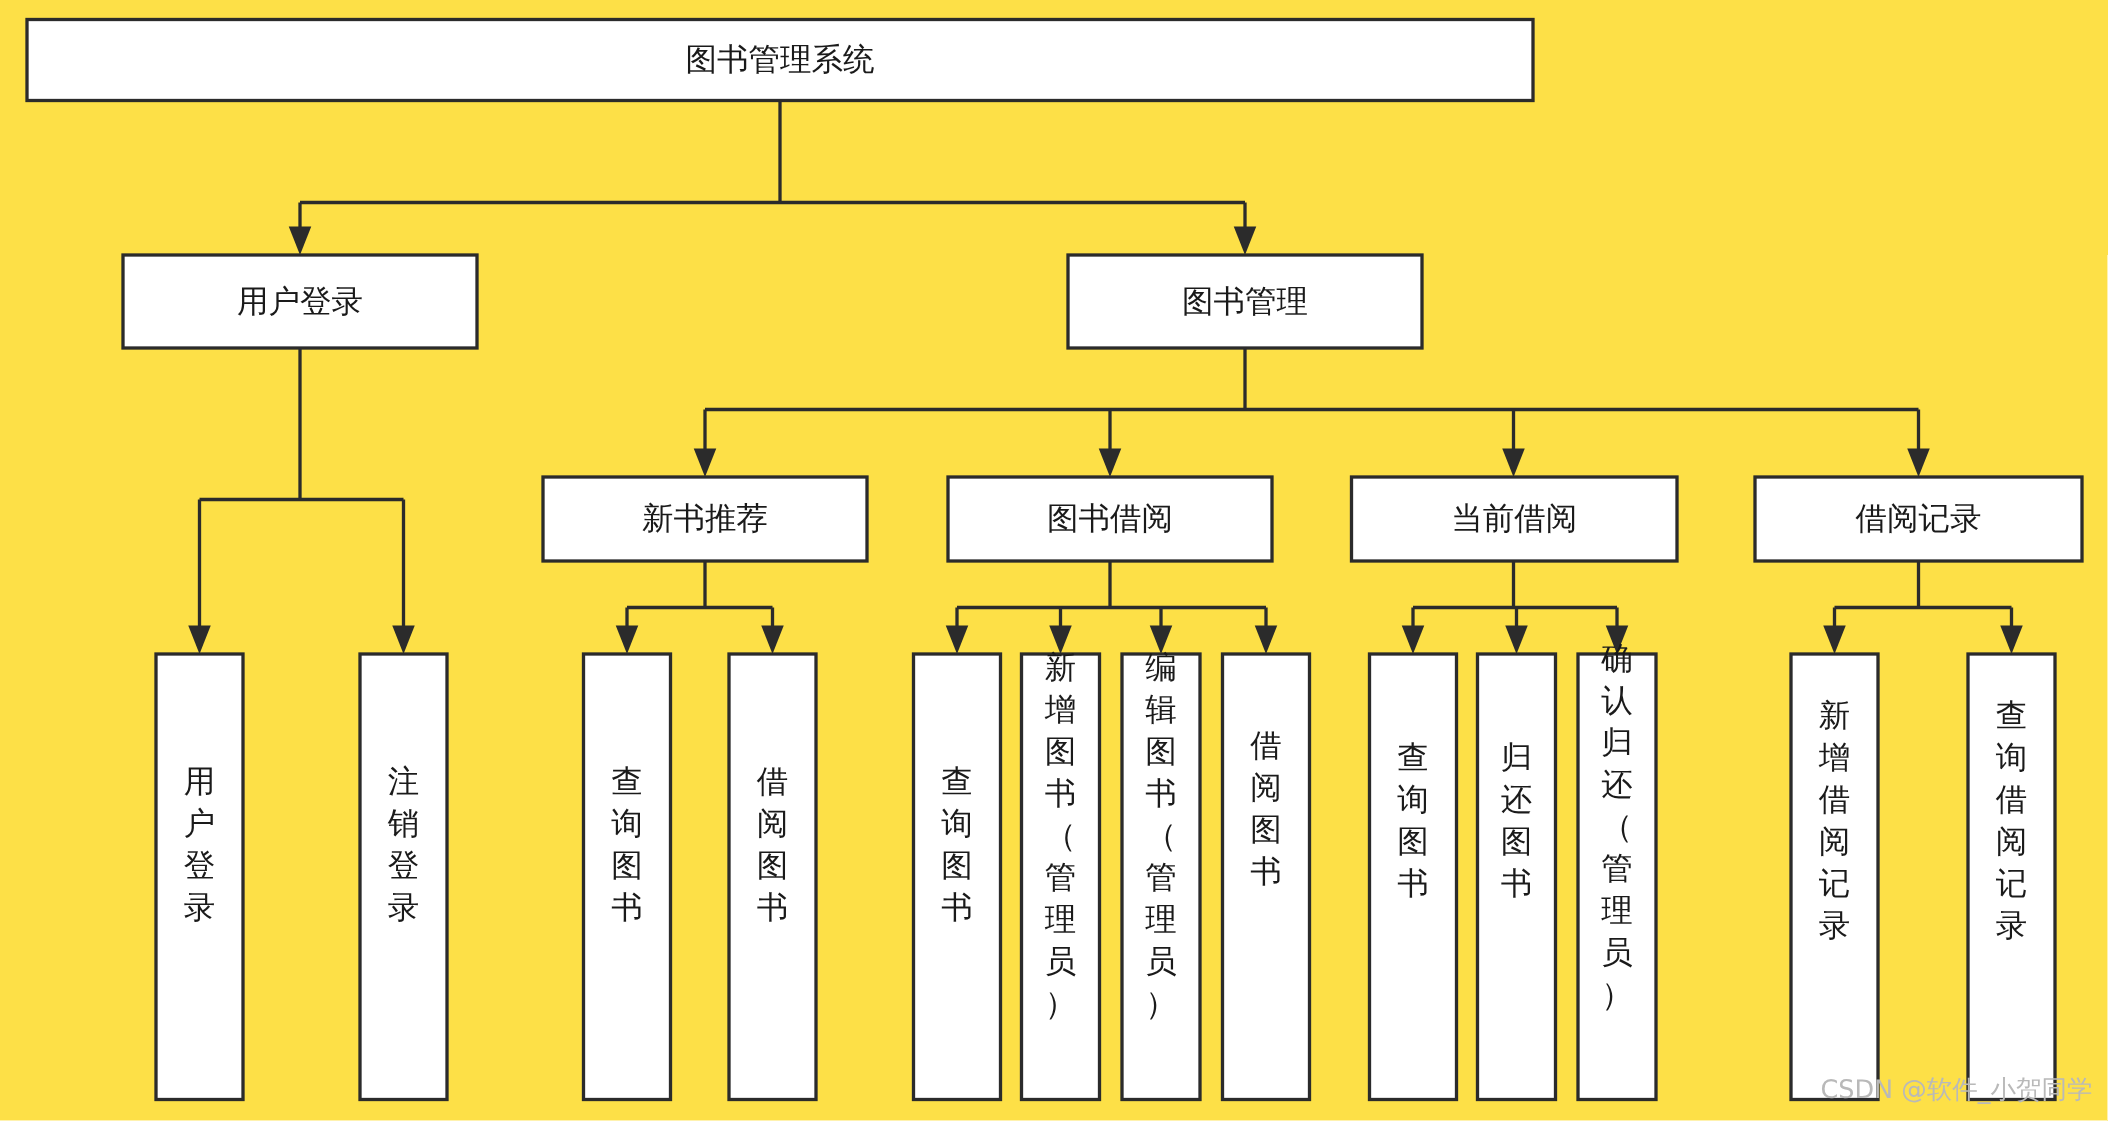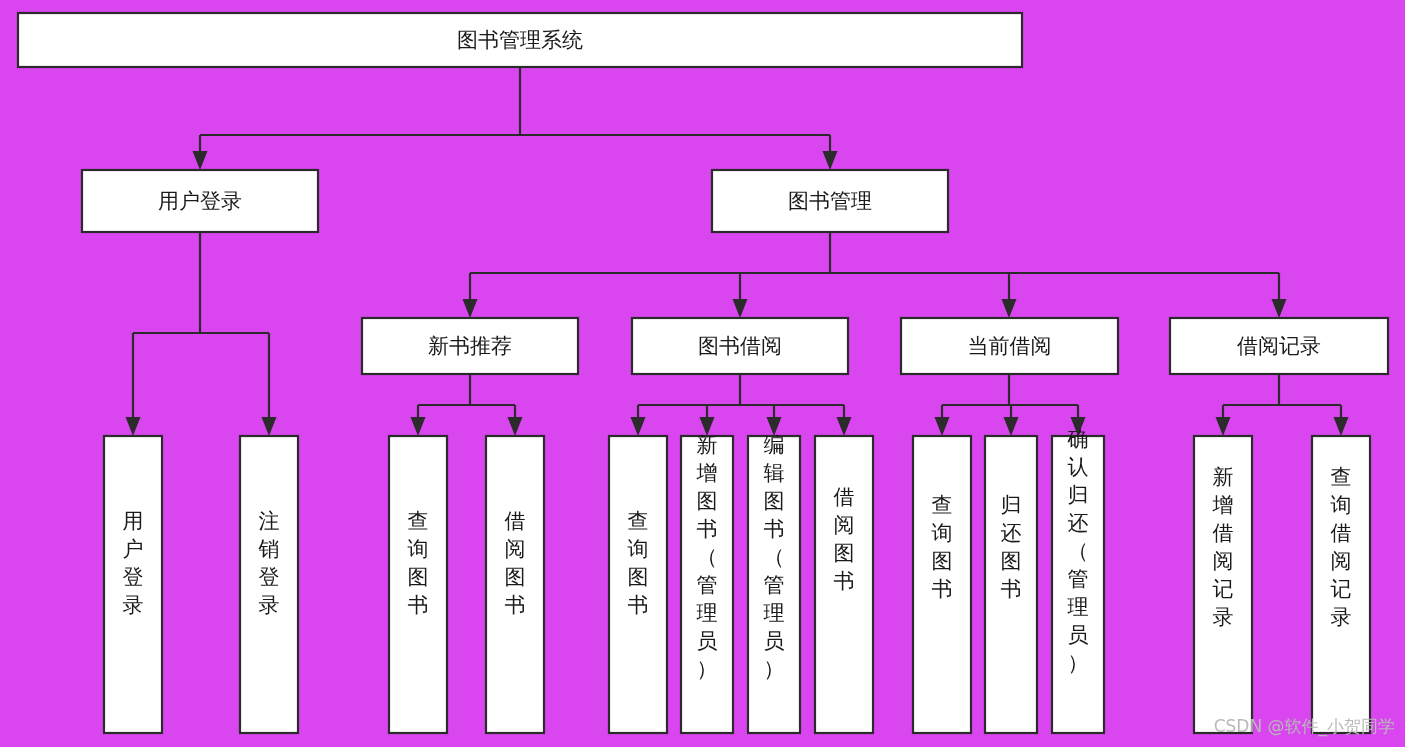--- a/index.html
+++ b/index.html
@@ -11,21 +11,21 @@
   body {
     width: 1405px;
     height: 747px;
     overflow: hidden;
     font-family: "DejaVu Sans", "Liberation Sans", sans-serif;
   }
   #diagram-root {
     position: relative;
     width: 1405px;
     height: 747px;
-    background: #d946ef;
+    background: #fde047;
   }
   svg.diagram-canvas {
     position: absolute;
     top: 0;
     left: 0;
     width: 1405px;
     height: 747px;
     display: block;
   }
   .node-rect {

